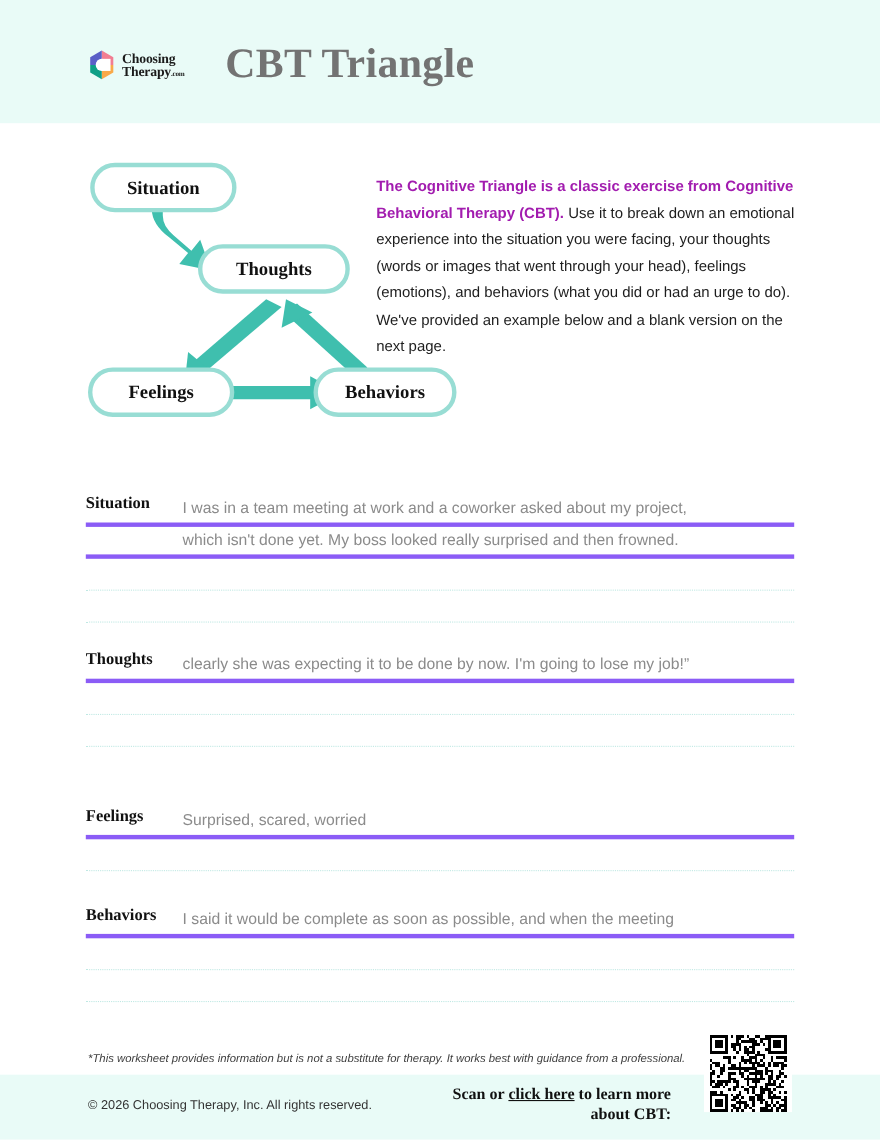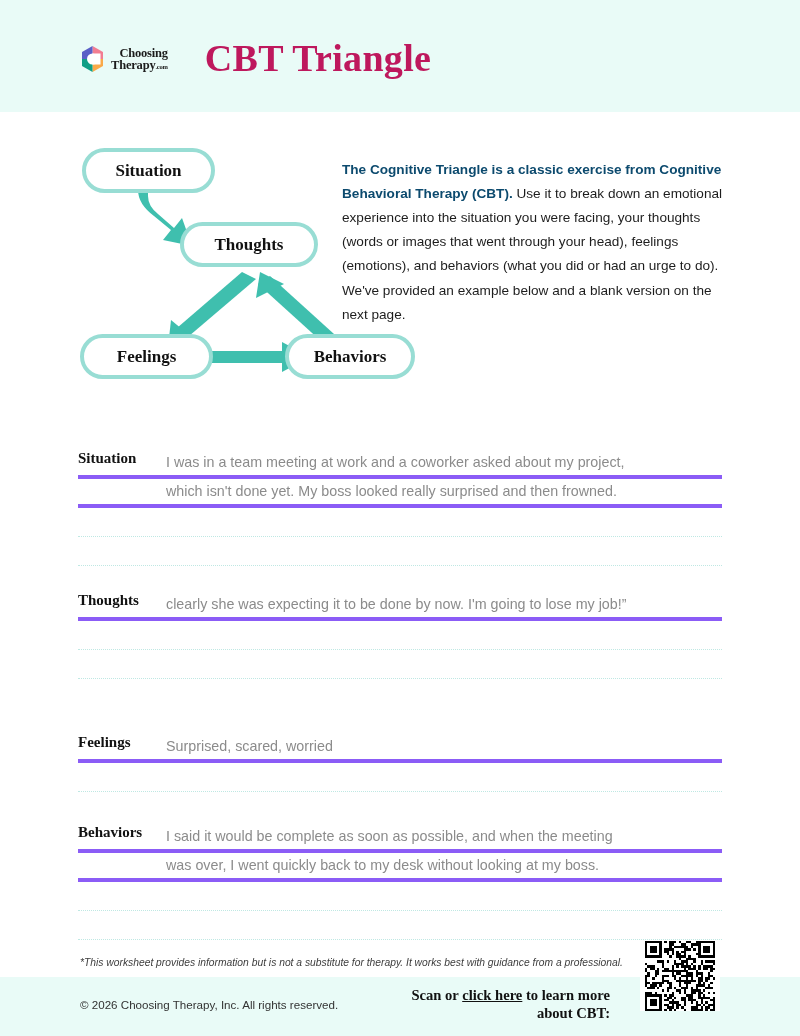--- a/index.html
+++ b/index.html
@@ -29,21 +29,20 @@
     width: 100px; height: 34px;
     display: flex;
     align-items: center;
     gap: 5px;
   }
   .logo-mark { width: 27px; height: 28px; flex: none; }
   .logo-text {
     display: flex;
     flex-direction: column;
     line-height: 1.0;
-    align-items: flex-end;
   }
   .logo-text-1 {
     font-family: "Liberation Serif", serif;
     font-weight: bold;
     font-size: 12.5px;
     color: #1b1b1b;
     letter-spacing: -0.2px;
   }
   .logo-text-2 {
     font-family: "Liberation Serif", serif;
@@ -59,21 +58,21 @@
     vertical-align: baseline;
   }
   .page-title {
     position: absolute;
     left: 0; top: 36px;
     width: 636px;
     text-align: center;
     font-family: "Liberation Serif", serif;
     font-weight: bold;
     font-size: 38px;
-    color: #be185d;
+    color: #737373;
     letter-spacing: 0.3px;
   }
 
   
   .diagram {
     position: absolute;
     left: 70px; top: 134px;
     width: 360px; height: 255px;
   }
   .pill {
@@ -106,21 +105,21 @@
   .intro {
     position: absolute;
     left: 342px; top: 144px;
     width: 382px;
     font-family: "Liberation Sans", sans-serif;
     font-size: 13.6px;
     line-height: 24.2px;
     color: #1d1d1d;
   }
   .intro .lead {
-    color: #0c4a6e;
+    color: #a21caf;
     font-weight: bold;
   }
 
   
   .section { position: absolute; left: 78px; width: 644px; }
   .sec-label {
     position: absolute;
     left: 0;
     top: 0;
     font-family: "Liberation Serif", serif;
@@ -286,23 +285,20 @@
           <span></span>
         </div>
       </div>
     </div>
     <div class="section" style="top: 824px;">
       <div class="sec-label">Behaviors</div>
       <div class="lines">
         <div class="wline filled">
           <span>I said it would be complete as soon as possible, and when the meeting</span>
         </div>
-        <div class="wline filled">
-          <span>was over, I went quickly back to my desk without looking at my boss.</span>
-        </div>
         <div class="wline">
           <span></span>
         </div>
         <div class="wline">
           <span></span>
         </div>
       </div>
     </div>
   </div>
 

